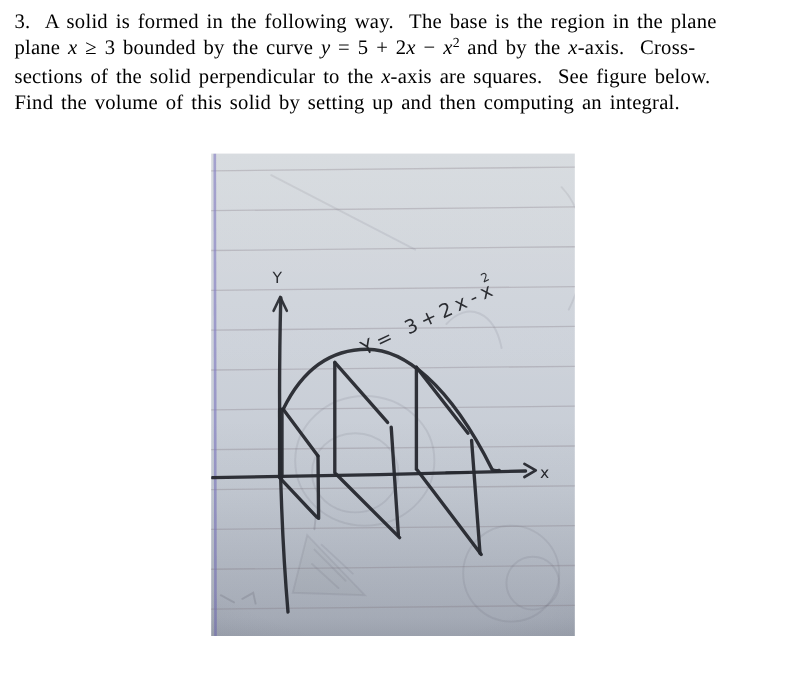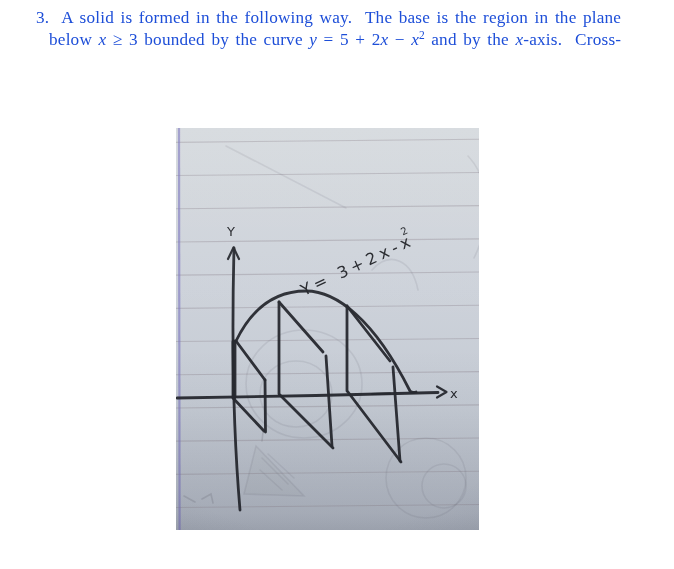--- a/index.html
+++ b/index.html
@@ -3,23 +3,23 @@
 <meta charset="utf-8">
 <style>
   html,body{margin:0;padding:0;}
   body{
     width:674px;height:569px;position:relative;overflow:hidden;
     background:#ffffff;
     font-family:"Liberation Serif", serif;
   }
   
   .problem{
-    position:absolute;left:36px;top:7px;
-    font-size:17.2px;line-height:21.6px;color:#1d4ed8;
-    letter-spacing:0.2px;word-spacing:2px;text-align:right;
+    position:absolute;left:12px;top:7px;
+    font-size:17.2px;line-height:21.6px;color:#000000;
+    letter-spacing:0.2px;word-spacing:2px;
   }
   .problem .line{white-space:pre;}
   .problem .math{font-style:italic;}
   .problem .sup{font-size:11.5px;position:relative;top:-5.5px;letter-spacing:0;}
   
   .photo{
     position:absolute;left:176px;top:128px;width:303px;height:402px;
     background:
       linear-gradient(180deg,#d6dade 0%,#cdd2da 40%,#c5cbd4 70%,#b3b9c4 96%,#aab0bb 100%);
   }
@@ -42,21 +42,23 @@
   text.hand{font-family:"DejaVu Sans", sans-serif;fill:#26282d;}
   .axis-lbl{font-size:13px;}
   .curve-lbl{font-size:16px;letter-spacing:4px;}
   .curve-exp{font-size:10px;}
 </style>
 </head>
 <body>
 
 <div class="problem">
     <div class="line"><span>3.  A solid is formed in the following way.  The base is the region in the plane</span></div>
-    <div class="line"><span>below </span><span class="math">x</span><span> ≥ 3 bounded by the curve </span><span class="math">y</span><span> = 5 + 2</span><span class="math">x</span><span> − </span><span class="math">x</span><span class="sup">2</span><span> and by the </span><span class="math">x</span><span>-axis.  Cross-</span></div>
+    <div class="line"><span>plane </span><span class="math">x</span><span> ≥ 3 bounded by the curve </span><span class="math">y</span><span> = 5 + 2</span><span class="math">x</span><span> − </span><span class="math">x</span><span class="sup">2</span><span> and by the </span><span class="math">x</span><span>-axis.  Cross-</span></div>
+    <div class="line"><span>sections of the solid perpendicular to the </span><span class="math">x</span><span>-axis are squares.  See figure below.</span></div>
+    <div class="line"><span>Find the volume of this solid by setting up and then computing an integral.</span></div>
   </div>
 
 <div class="photo">
   <svg width="303" height="402" viewBox="0 0 303 402">
 
     <g>
         <line x1="-4" y1="14.4" x2="307" y2="11.2" class="ruled"></line>
         <line x1="-4" y1="47.6" x2="307" y2="44.400000000000006" class="ruled"></line>
         <line x1="-4" y1="80.80000000000001" x2="307" y2="77.60000000000001" class="ruled"></line>
         <line x1="-4" y1="114.00000000000001" x2="307" y2="110.80000000000001" class="ruled"></line>

